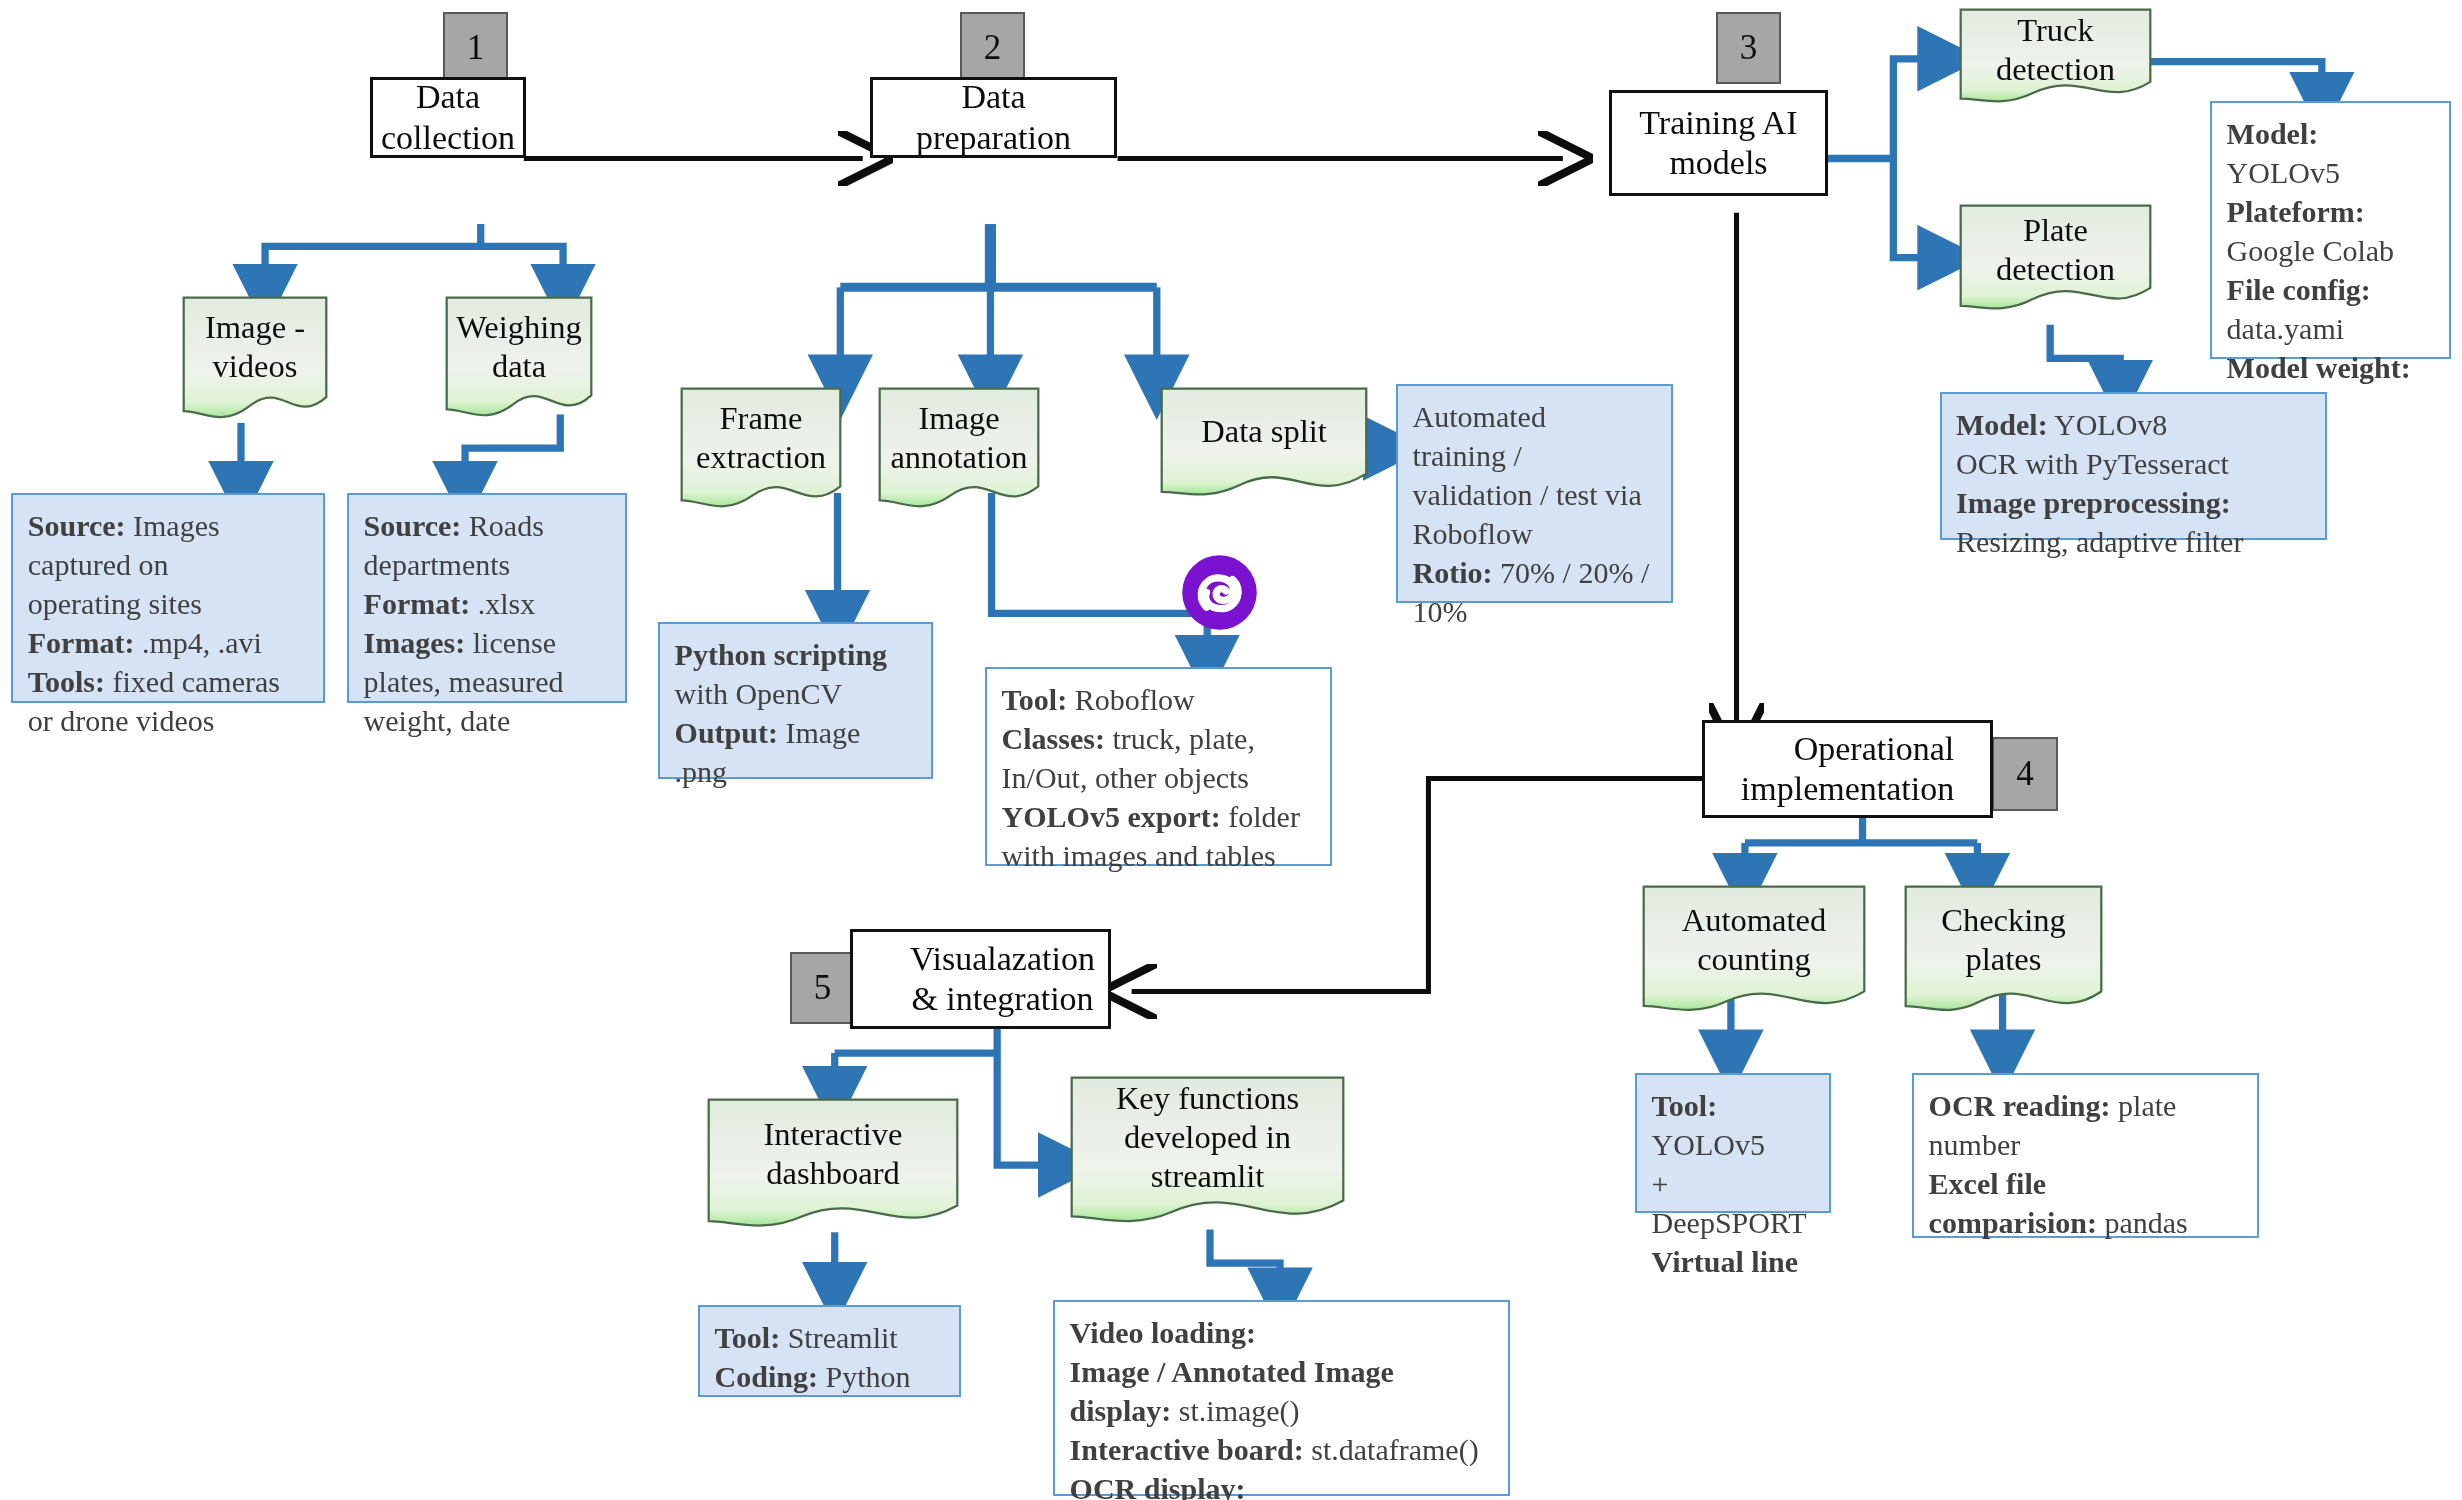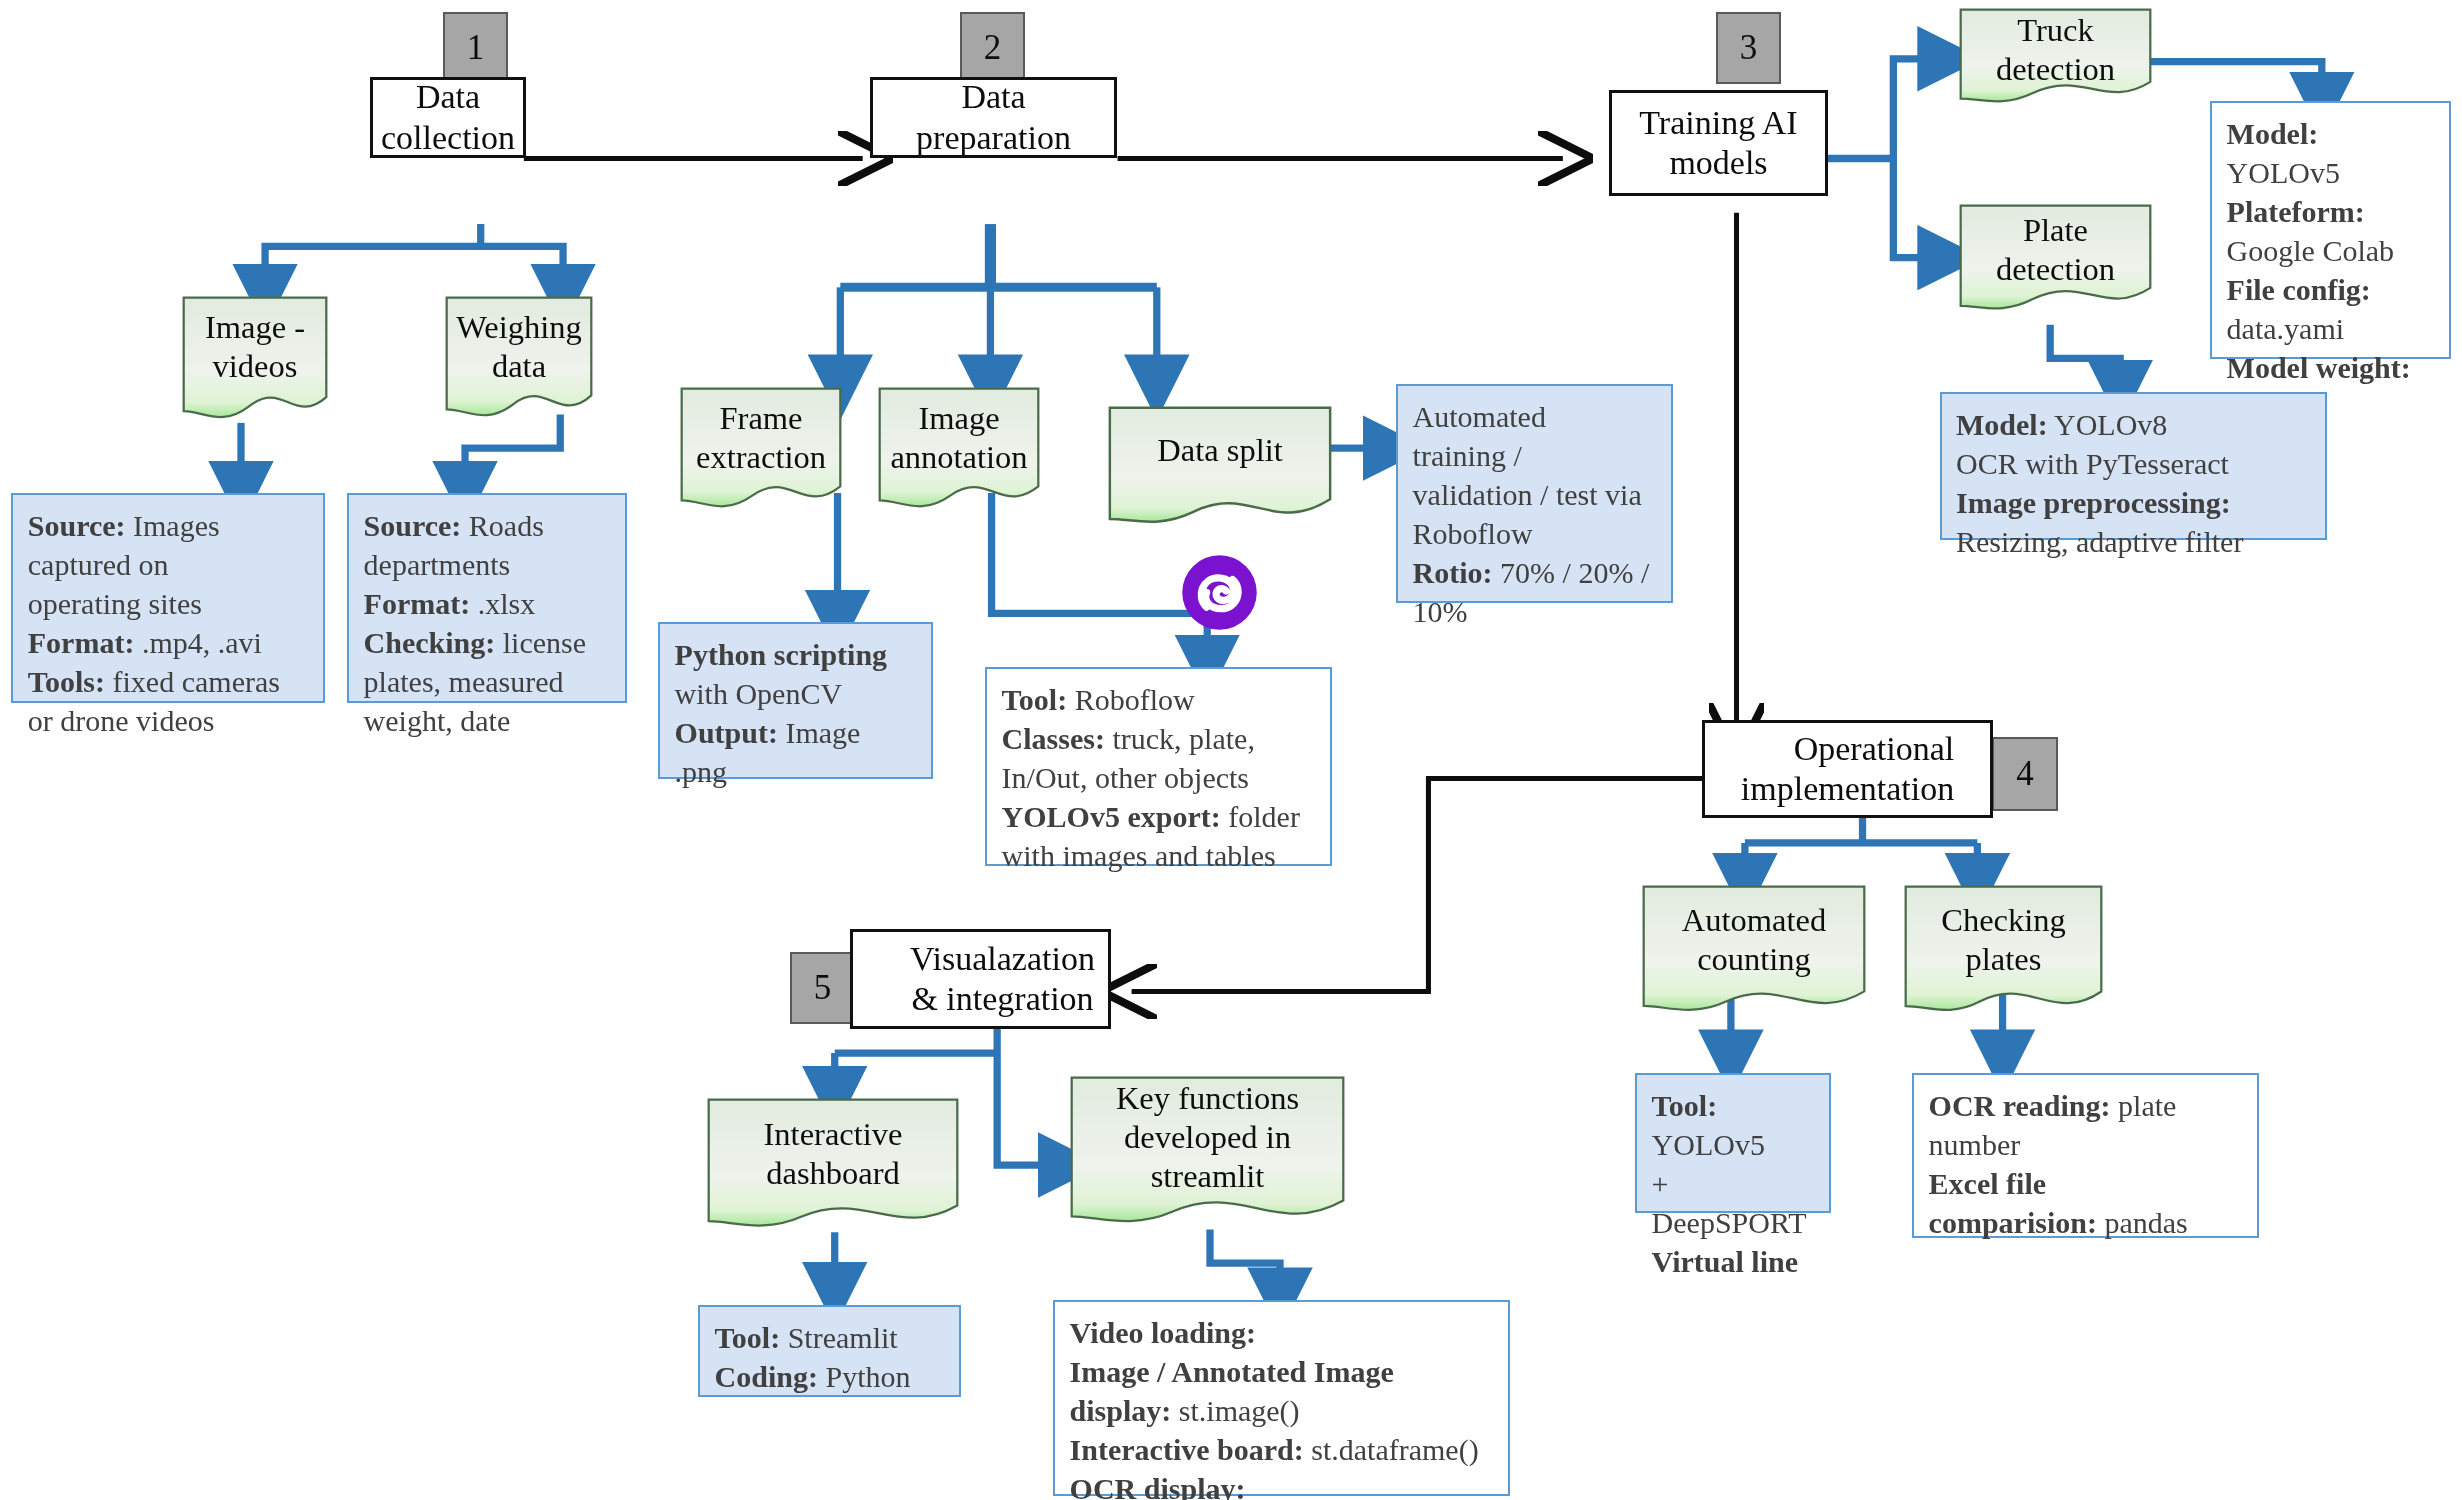--- a/index.html
+++ b/index.html
@@ -157,21 +157,21 @@
   </div>
 
   <div class="node doc" style="left:878px;top:387px;width:162px;height:132px;">
     <svg class="docbg" viewBox="0 0 290 235" preserveAspectRatio="none">
       <path d="M3,3 H287 V178 C222,230 196,148 130,194 C76,232 42,203 3,203 Z" fill="url(#g1)" stroke="#4a6b4a" stroke-width="4"></path>
     </svg>
     <div class="doctxt" style="white-space:pre-line;">Image
 annotation</div>
   </div>
 
-  <div class="node doc" style="left:1108px;top:387px;width:224px;height:118px;margin-top:19px;">
+  <div class="node doc" style="left:1160px;top:387px;width:208px;height:118px;">
     <svg class="docbg" viewBox="0 0 365 210" preserveAspectRatio="none">
       <path d="M3,3 H362 V152 C270,210 230,128 140,172 C82,200 42,184 3,184 Z" fill="url(#g1)" stroke="#4a6b4a" stroke-width="4"></path>
     </svg>
     <div class="doctxt" style="bottom:24%;white-space:pre-line;">Data split</div>
   </div>
 
   <div class="node doc" style="left:1959px;top:8.4px;width:193px;height:104px;">
     <svg class="docbg" viewBox="0 0 345 185" preserveAspectRatio="none">
       <path d="M3,3 H342 V132 C262,182 222,110 132,152 C78,178 40,162 3,162 Z" fill="url(#g1)" stroke="#4a6b4a" stroke-width="4"></path>
     </svg>
@@ -234,21 +234,21 @@
       <div>operating sites</div>
       <div><b>Format:</b> .mp4, .avi</div>
       <div><b>Tools:</b> fixed cameras</div>
       <div>or drone videos</div>
     </div>
 
   <div class="info blue" style="left:347px;top:493px;width:280px;height:210px;">
       <div><b>Source:</b> Roads</div>
       <div>departments</div>
       <div><b>Format:</b> .xlsx</div>
-      <div><b>Checking:</b> license</div>
+      <div><b>Images:</b> license</div>
       <div>plates, measured</div>
       <div>weight, date</div>
     </div>
 
   <div class="info blue" style="left:658px;top:622px;width:275px;height:157px;">
       <div><b>Python scripting</b></div>
       <div>with OpenCV</div>
       <div><b>Output:</b> Image</div>
       <div>.png</div>
     </div>

